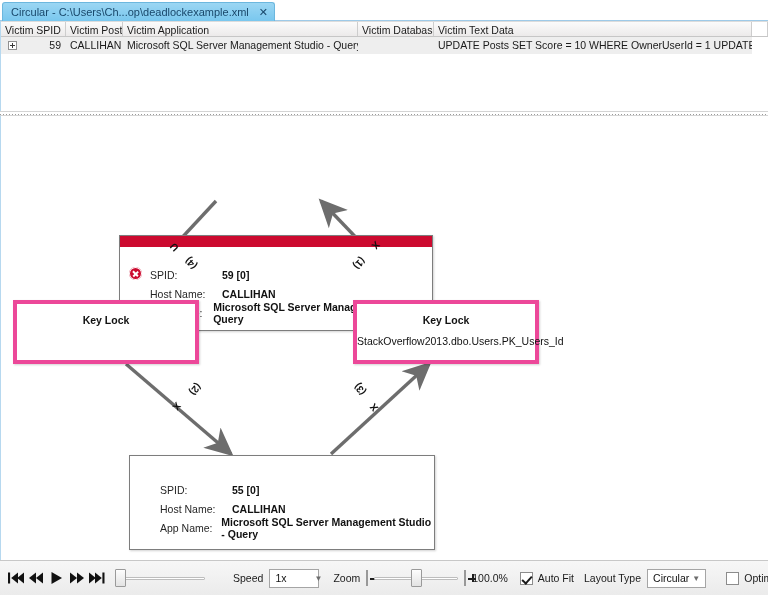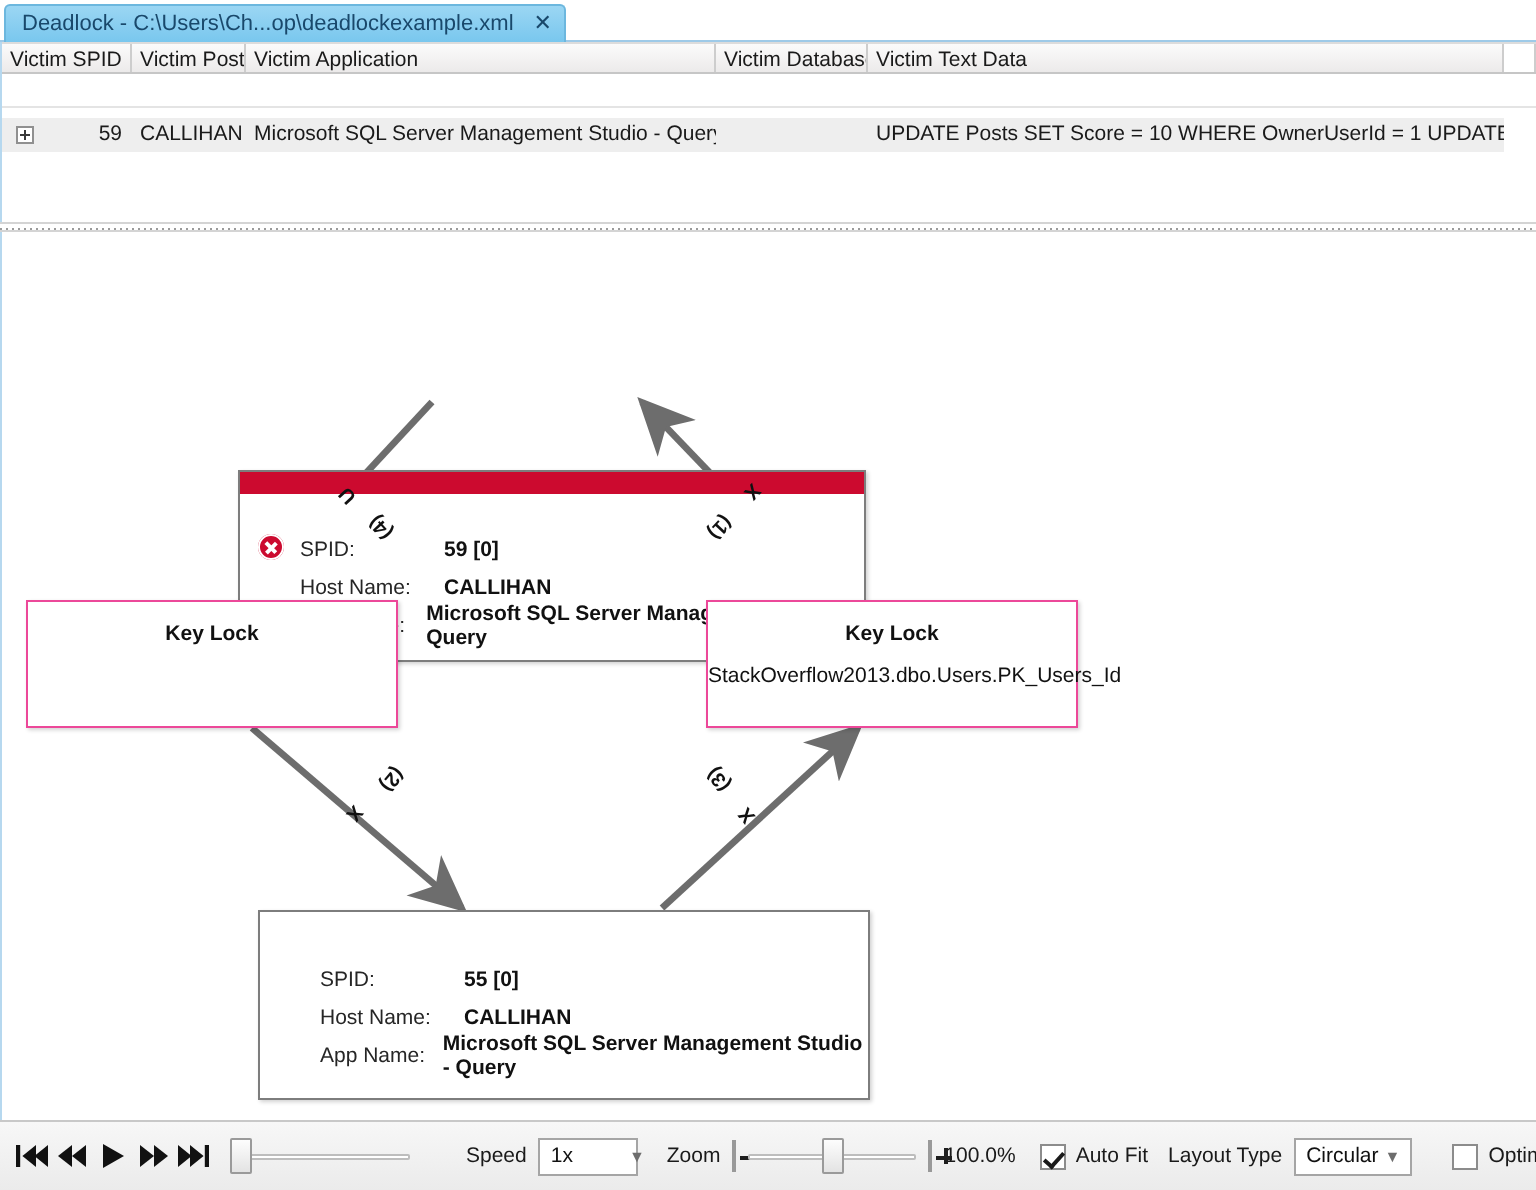--- a/index.html
+++ b/index.html
@@ -70,21 +70,20 @@
     border-bottom: 1px solid #e4e4e4;
     box-sizing: border-box;
   }
   .gc {
     font-size: 10.5px; color: #1a1a1a;
     padding: 1px 3px 16px 4px;
     box-sizing: border-box;
     white-space: nowrap; overflow: hidden;
     line-height: 15px;
     background: #eeeeee;
-    margin-top: 22px;
   }
   .gc.plain { background: #eeeeee; }
   .gc.num { text-align: right; padding-right: 5px; }
   .expander {
     width: 9px; height: 9px; border: 1px solid #909090;
     background: #ffffff; position: relative; display: inline-block;
     margin: 3px 0 0 3px; box-sizing: border-box;
   }
   .expander:before, .expander:after {
     content: ""; position: absolute; background: #3a3a3a;
@@ -142,21 +141,21 @@
     content: ""; position: absolute; left: 2.8px; top: 5.8px;
     width: 7.4px; height: 1.6px; background: #ffffff;
   }
   .err-icon:before { transform: rotate(45deg); }
   .err-icon:after  { transform: rotate(-45deg); }
 
   
   .res-node {
     position: absolute;
     background: #ffffff;
-    border: 1px solid #ec4899;
+    border: 4px solid #ec4899;
     box-sizing: border-box;
     box-shadow: 1px 1px 2px rgba(0,0,0,0.18);
     text-align: center;
     padding-top: 10px;
   }
   .res-title { font-size: 10.5px; font-weight: bold; color: #111111; }
   .res-sub   { font-size: 10.5px; color: #111111; margin-top: 9px; }
 
   
   .edge-label {
@@ -239,21 +238,21 @@
   }
   .chk-wrap { display: inline-flex; align-items: center; cursor: pointer; }
 </style>
 </head>
 <body>
 
 <div id="app">
 
   <div class="tabstrip">
     <div class="tab" id="doc-tab">
-      <span class="tab-label">Deadlock - C:\Users\Ch...op\deadlockexample.xml</span>
+      <span class="tab-label">Circular - C:\Users\Ch...op\deadlockexample.xml</span>
       <span class="tab-close">✕</span>
     </div>
   </div>
 
   <div class="grid">
     <div class="grid-header" id="grid-header">
         <div class="gh" style="width: 65px;">Victim SPID</div>
         <div class="gh" style="width: 57px;">Victim Posts</div>
         <div class="gh" style="width: 235px;">Victim Application</div>
         <div class="gh" style="width: 76px;">Victim Database</div>

